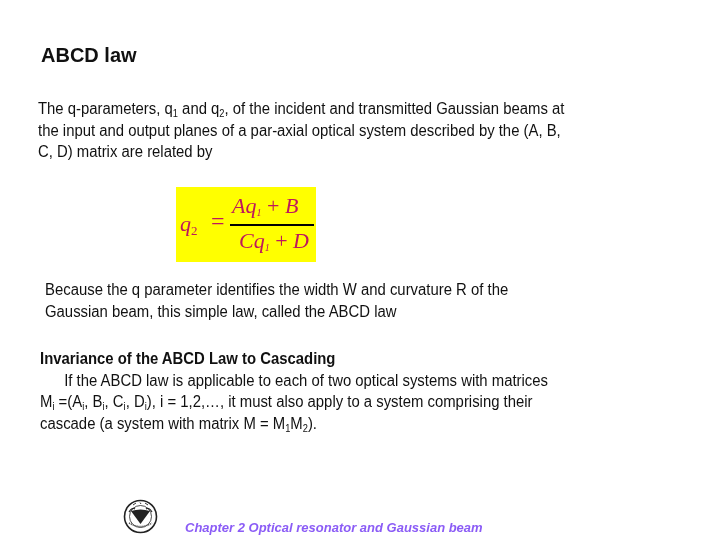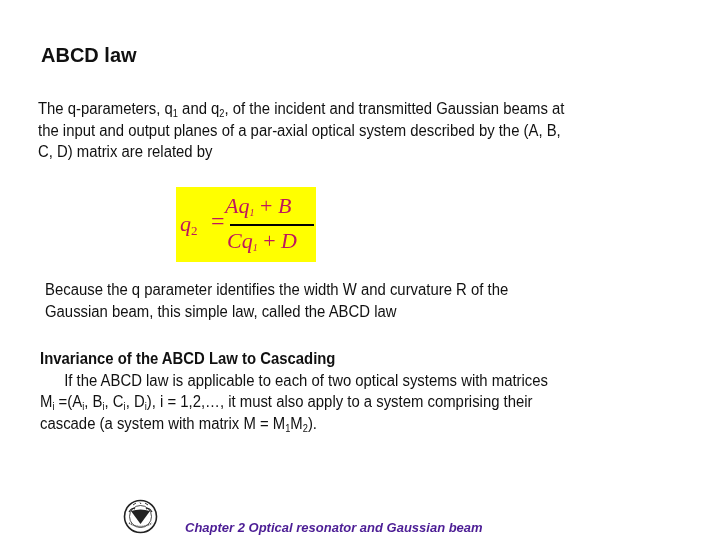--- a/index.html
+++ b/index.html
@@ -81,36 +81,36 @@
   }
   .formula .eq {
     position: absolute;
     left: 35px;
     top: 21px;
     font-size: 24px;
     font-style: normal;
   }
   .formula .num {
     position: absolute;
-    left: 49px;
+    left: 56px;
     top: 6px;
     font-size: 22px;
     white-space: nowrap;
   }
   .formula .bar {
     position: absolute;
     left: 54px;
     top: 37px;
     width: 84px;
     height: 1.5px;
     background: #000;
   }
   .formula .den {
     position: absolute;
-    left: 51px;
+    left: 63px;
     top: 41px;
     font-size: 22px;
     white-space: nowrap;
   }
   .formula .op {
     font-style: normal;
   }
   .footer-logo {
     position: absolute;
     left: 123px;
@@ -118,21 +118,21 @@
     width: 35px;
     height: 35px;
   }
   .footer-text {
     position: absolute;
     left: 185px;
     top: 535px;
     font-size: 13px;
     font-weight: bold;
     font-style: italic;
-    color: #4c1d95;
+    color: #8b5cf6;
     white-space: nowrap;
     transform: translateY(-100%);
   }
 </style>
 </head>
 <body>
 
 <div>
 
   <div class="title">ABCD law</div>

